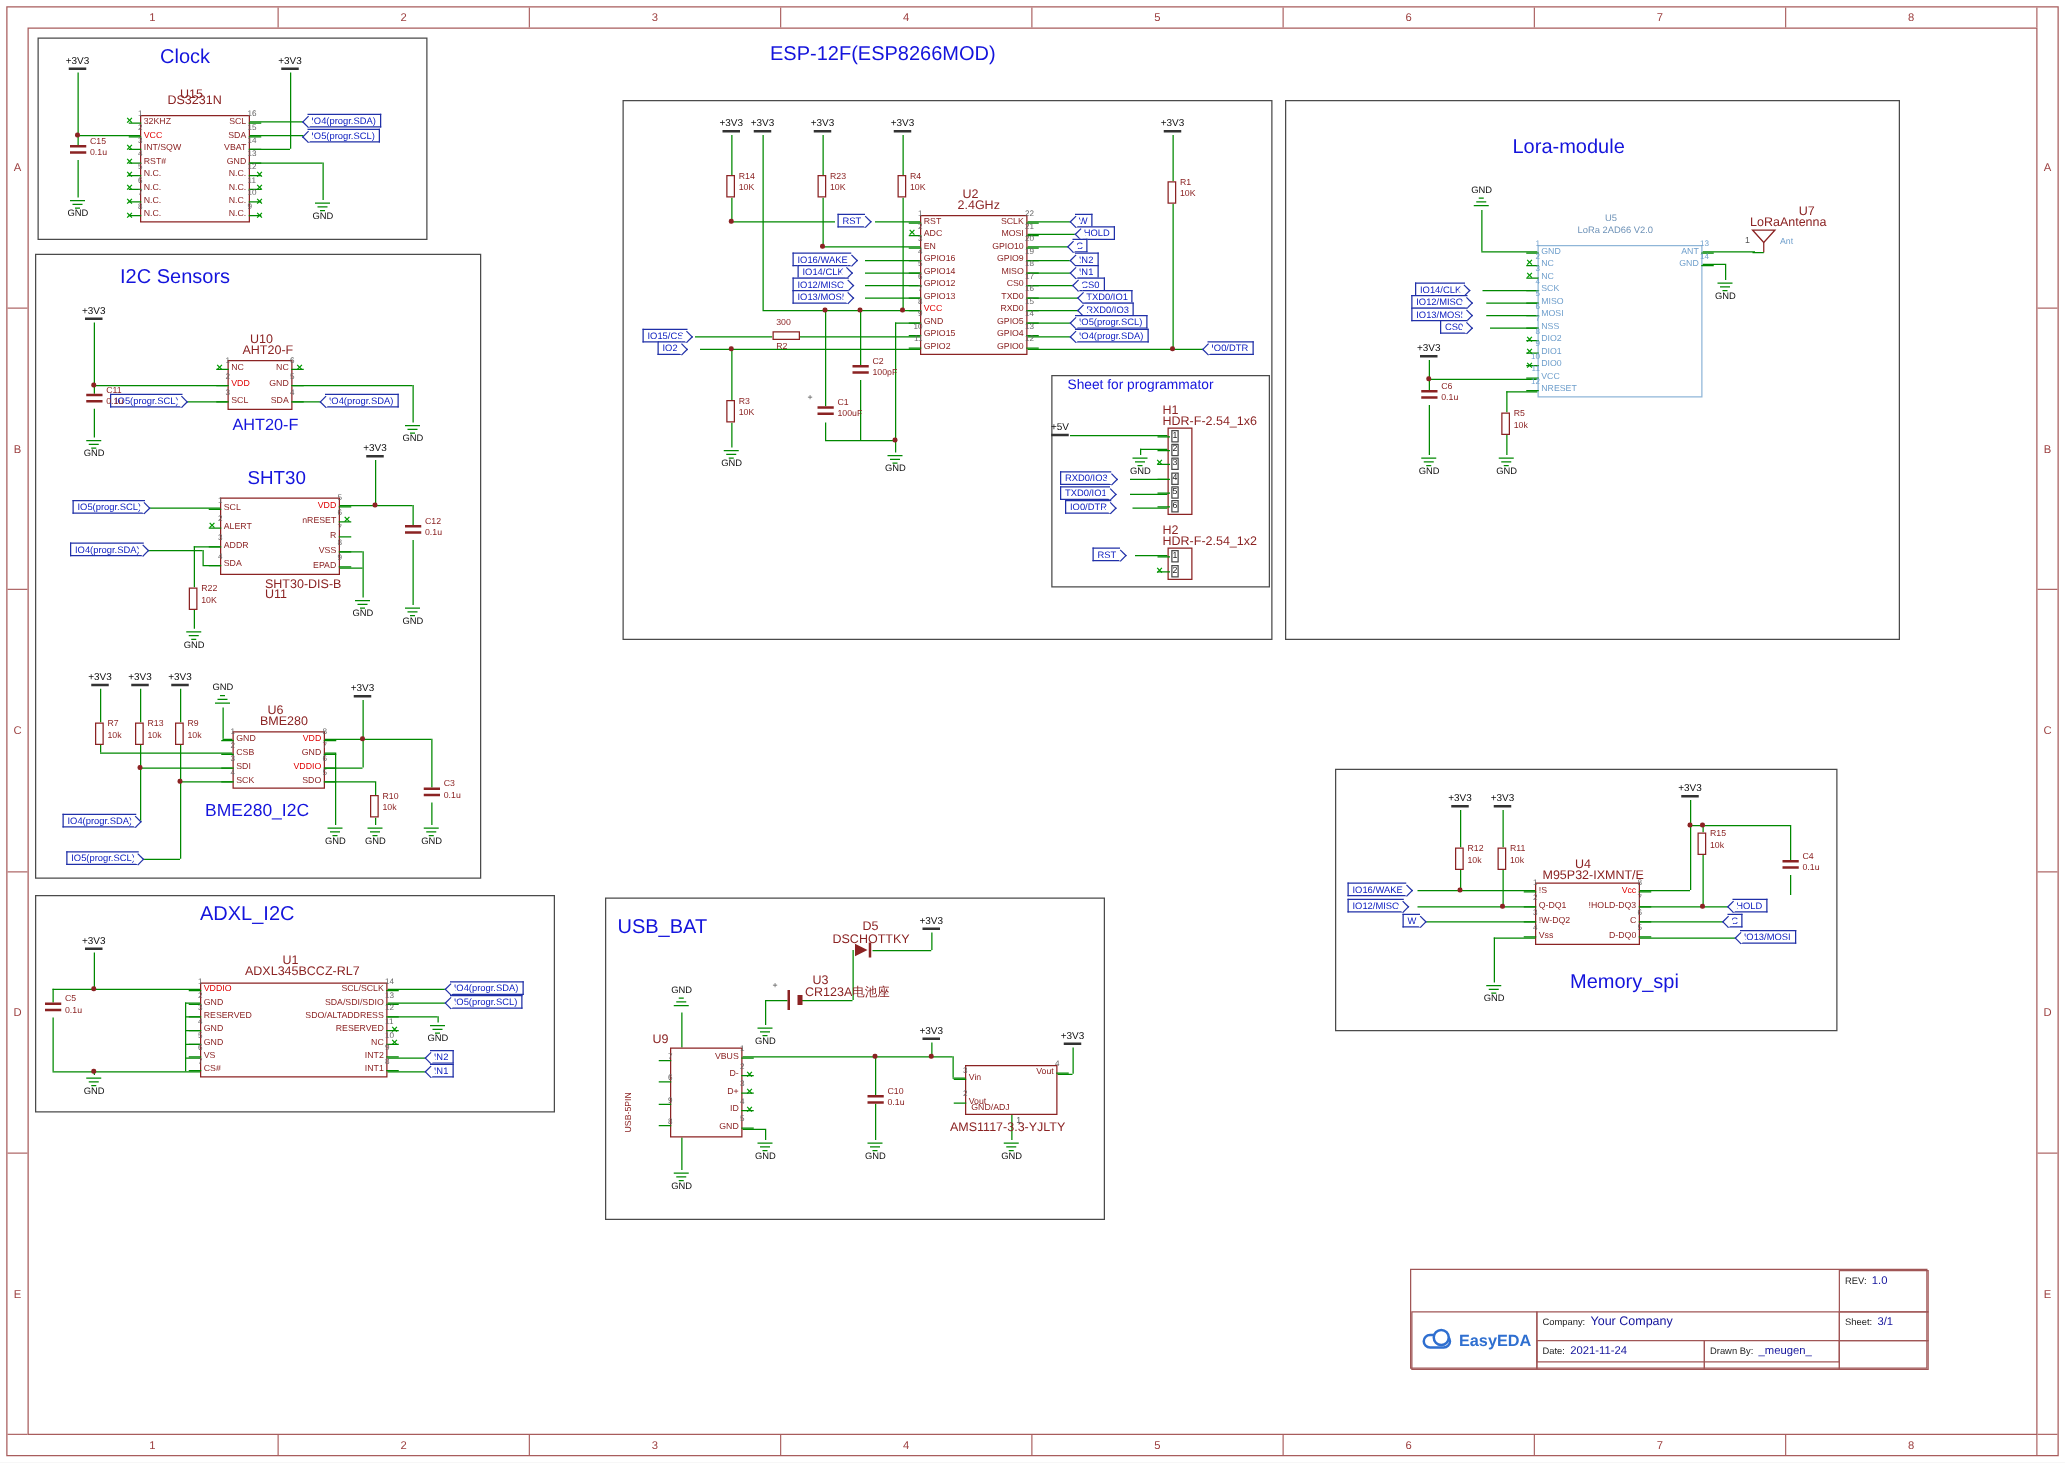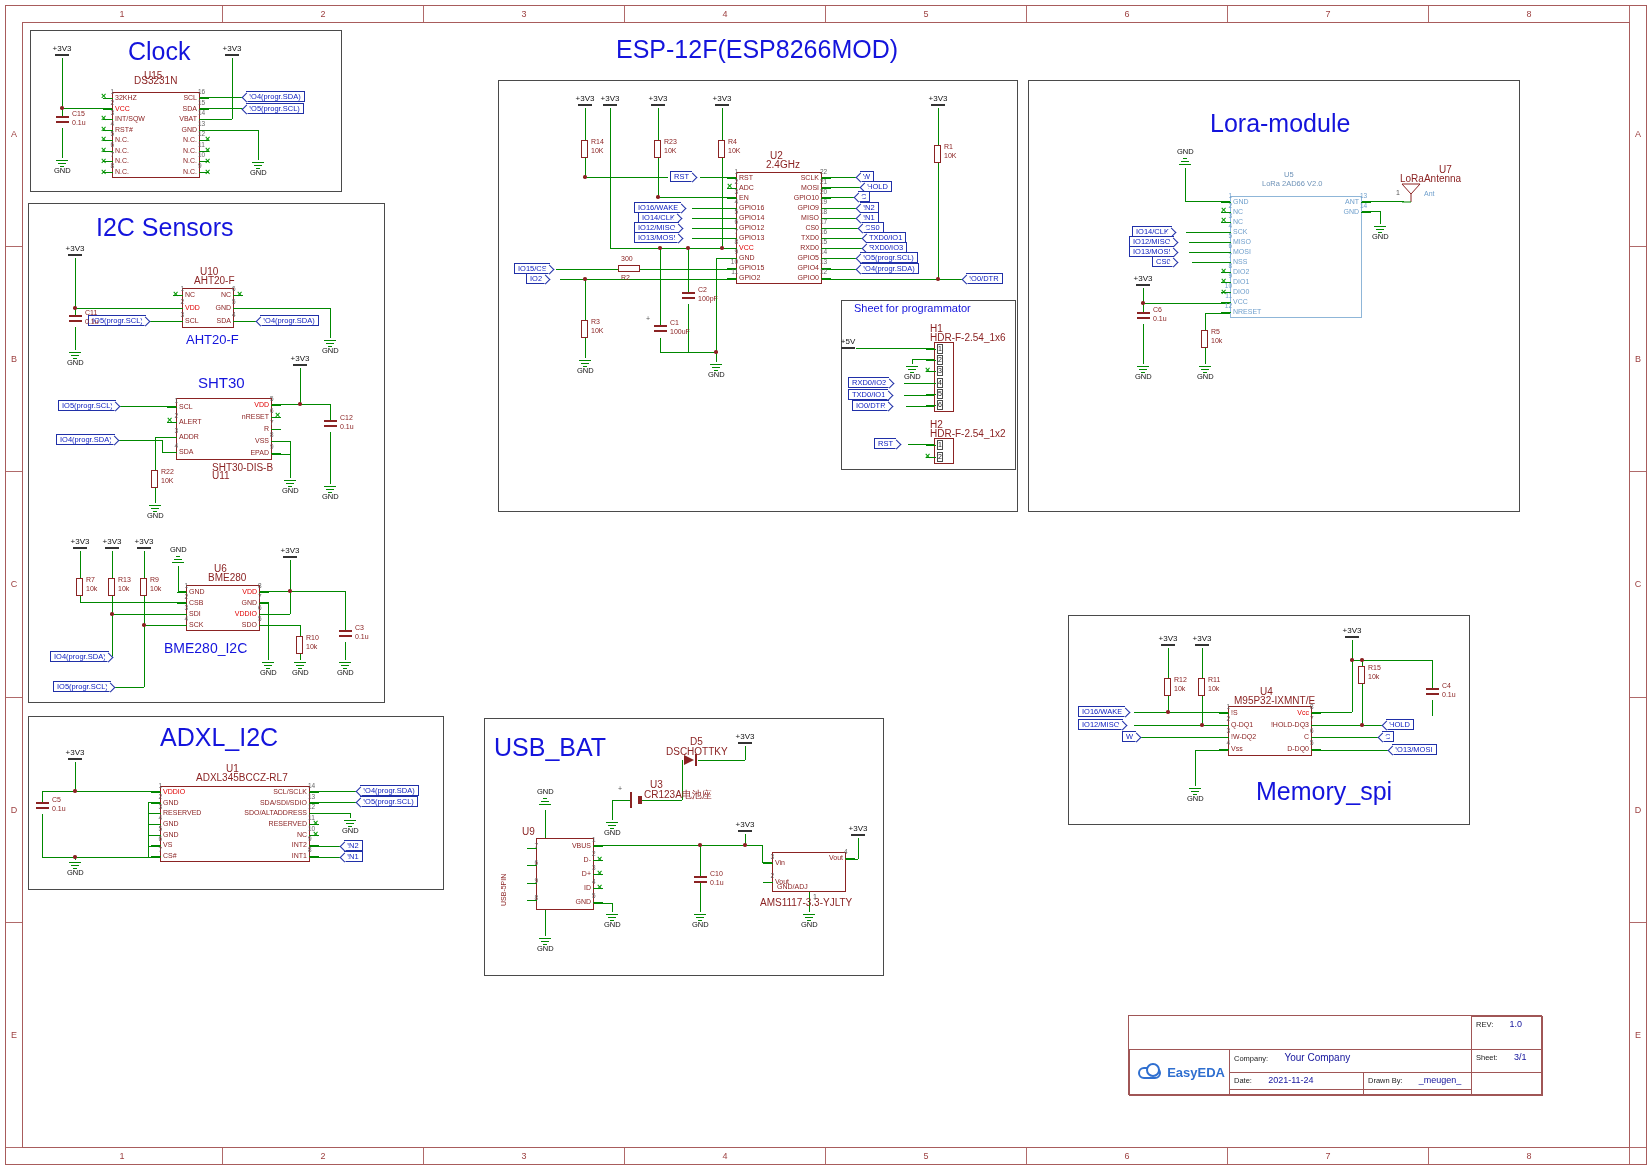--- a/index.html
+++ b/index.html
@@ -33,39 +33,39 @@
   .net.r{border-right:none}
   .net.r::after{content:"";position:absolute;right:-3.5px;top:2.2px;width:6px;height:6px;border-right:1px solid #2030a8;border-top:1px solid #2030a8;transform:rotate(45deg);background:#fff}
   .net.l{border-left:none}
   .net.l::before{content:"";position:absolute;left:-3.5px;top:2.2px;width:6px;height:6px;border-left:1px solid #2030a8;border-bottom:1px solid #2030a8;transform:rotate(45deg);background:#fff}
   .res{position:absolute;border:1px solid #8b2323;background:#fff}
   .rlab{position:absolute;font-size:7px;color:#8b2323;white-space:nowrap;line-height:8px}
   .cplate{position:absolute;background:#8b2323}
   .xm{position:absolute;color:#009a00;font-size:9px;font-weight:bold;line-height:9px}
   .dot{position:absolute;width:3.5px;height:3.5px;border-radius:50%;background:#8b2323}
   .lab{position:absolute;white-space:nowrap;line-height:1.05}
-  .t22{font-size:25px;color:#1414dc}
+  .t22{font-size:16px;color:#1414dc}
   .t15{font-size:15px;color:#1414dc}
   .t14{font-size:14px;color:#1414dc}
   .t13{font-size:13px;color:#1414dc}
   .t11{font-size:11px;color:#1414dc}
   .ref{font-size:10px;color:#8b2323}
   .lref{font-size:7.5px;color:#6f93b8}
   .lpin{font-size:7px;color:#6f9fcc}
   .pnum{font-size:7px;color:#555}
   .rot{font-size:7px;color:#8b2323;transform:rotate(-90deg);transform-origin:left top}
   .batl{position:absolute;background:#8b2323}
   .dtri{position:absolute;width:0;height:0;border-left:10px solid #8b2323;border-top:5px solid transparent;border-bottom:5px solid transparent}
   .reggnd{position:absolute;left:4px;bottom:1px;font-size:7px;color:#8b2323}
   .tblock{position:absolute;border:1px solid #a05656;font-size:8px}
   .tcell{position:absolute;border:1px solid #a05656;padding:2px 4px;color:#111}
   .tlab{font-size:7.5px;color:#222;display:block}
   .tval{color:#14149c;font-size:9px}
   .tbig{font-size:12px;margin-left:48px}
-  .tin{display:inline;margin-right:14px}
+  .tin{display:inline;margin-right:2px}
   .logo{display:flex;align-items:center;height:100%}
   .cloud{display:inline-block;width:26px;height:12px;border:2px solid #2f6fd0;border-radius:10px;position:relative;background:#fff;margin-left:4px}
   .cloud::before{content:"";position:absolute;left:6px;top:-6px;width:10px;height:10px;border:2px solid #2f6fd0;border-radius:50%;background:#fff}
   .logotext{color:#2f6fd0;font-size:13px;font-weight:bold;margin-left:6px}
 </style>
 </head>
 <body>
 
 <div class="page">
 

